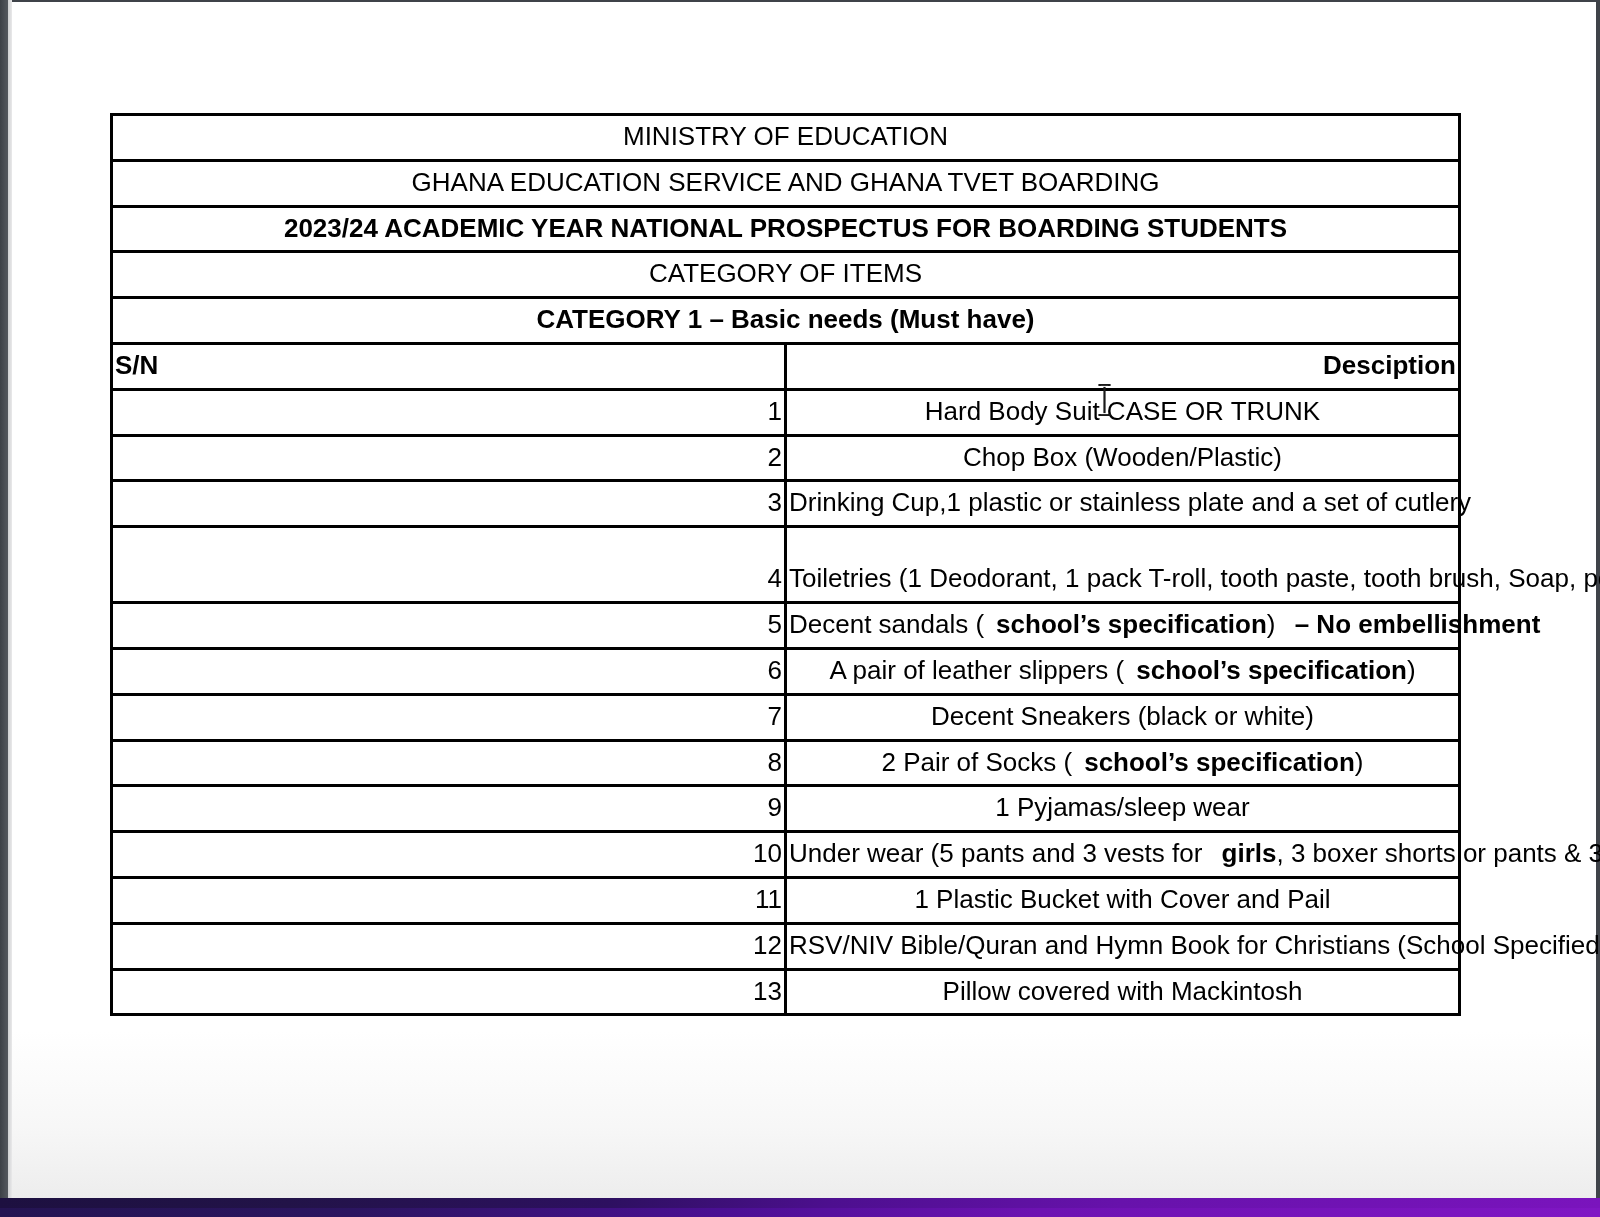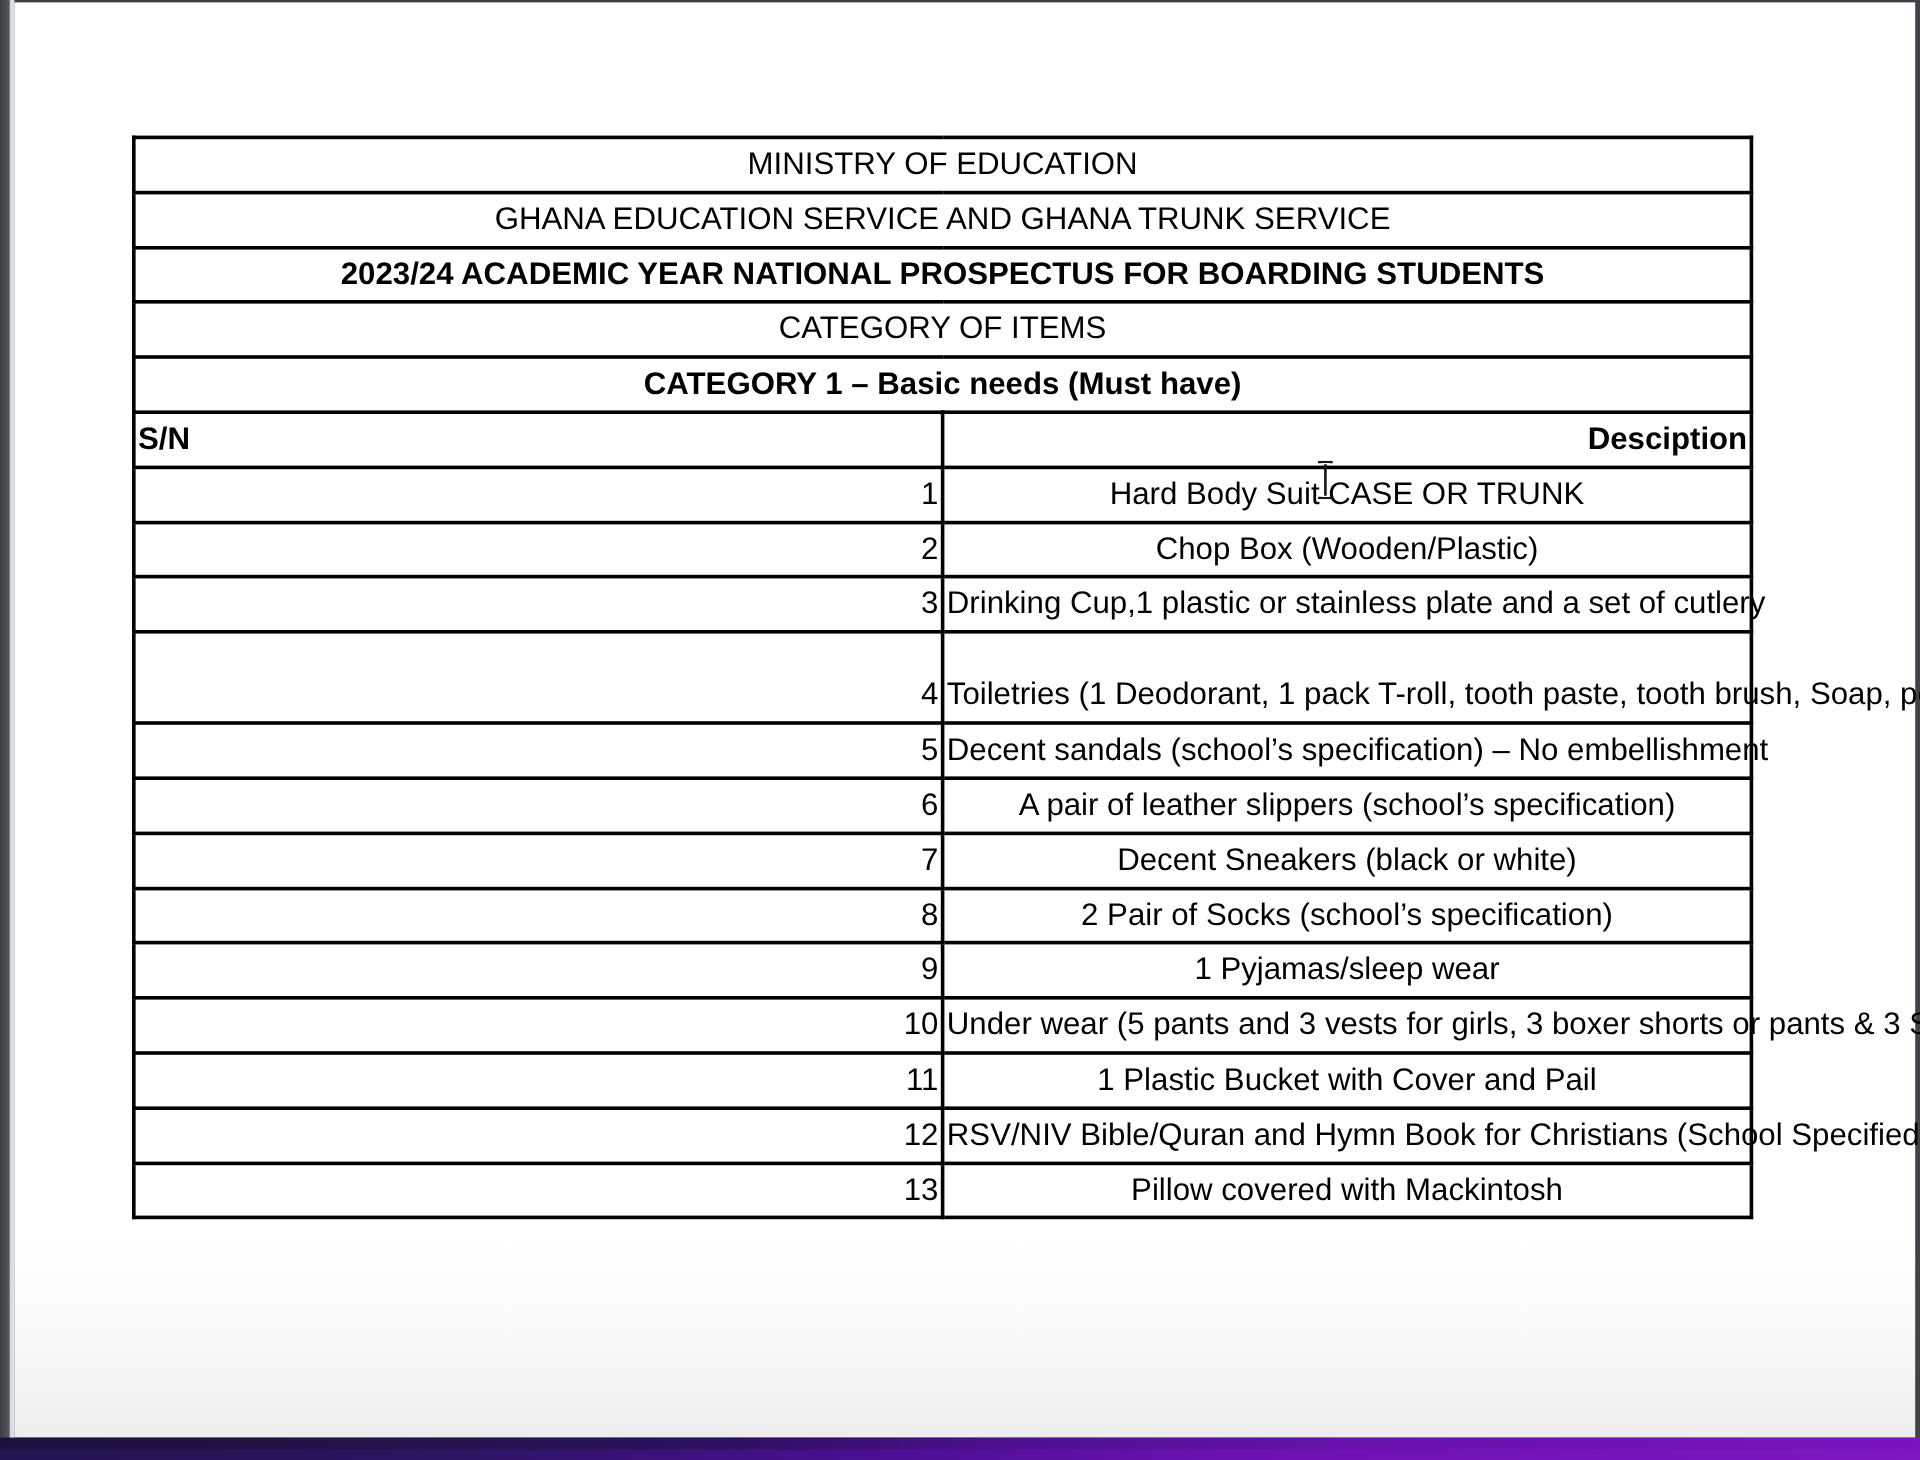--- a/index.html
+++ b/index.html
@@ -120,21 +120,21 @@
   }
   td.desc {
     padding-left: 6px;
     vertical-align: bottom;
     height: 45px;
     white-space: normal;
     text-align: center;
   }
   tr.tall td { height: 76px; }
 
-  .b { font-weight: normal; }
+  .b { font-weight: bold; margin-left: 12px; }
 
   
   #text-cursor {
     position: absolute;
     left: 1086px;
     top: 382px;
     width: 13px;
     height: 32px;
     pointer-events: none;
   }
@@ -148,21 +148,21 @@
   <div id="gutter-edge"></div>
 
   <div id="page">
 
     <table id="doc-table">
       <tbody id="table-body">
           <tr>
             <td colspan="2" class="banner">MINISTRY OF EDUCATION</td>
           </tr>
           <tr>
-            <td colspan="2" class="banner">GHANA EDUCATION SERVICE AND GHANA TRUNK SERVICE</td>
+            <td colspan="2" class="banner">GHANA EDUCATION SERVICE AND GHANA TVET BOARDING</td>
           </tr>
           <tr>
             <td colspan="2" class="banner bold">2023/24 ACADEMIC YEAR NATIONAL PROSPECTUS FOR BOARDING STUDENTS</td>
           </tr>
           <tr>
             <td colspan="2" class="banner">CATEGORY OF ITEMS</td>
           </tr>
           <tr>
             <td colspan="2" class="banner bold">CATEGORY 1 – Basic needs (Must have)</td>
           </tr>

